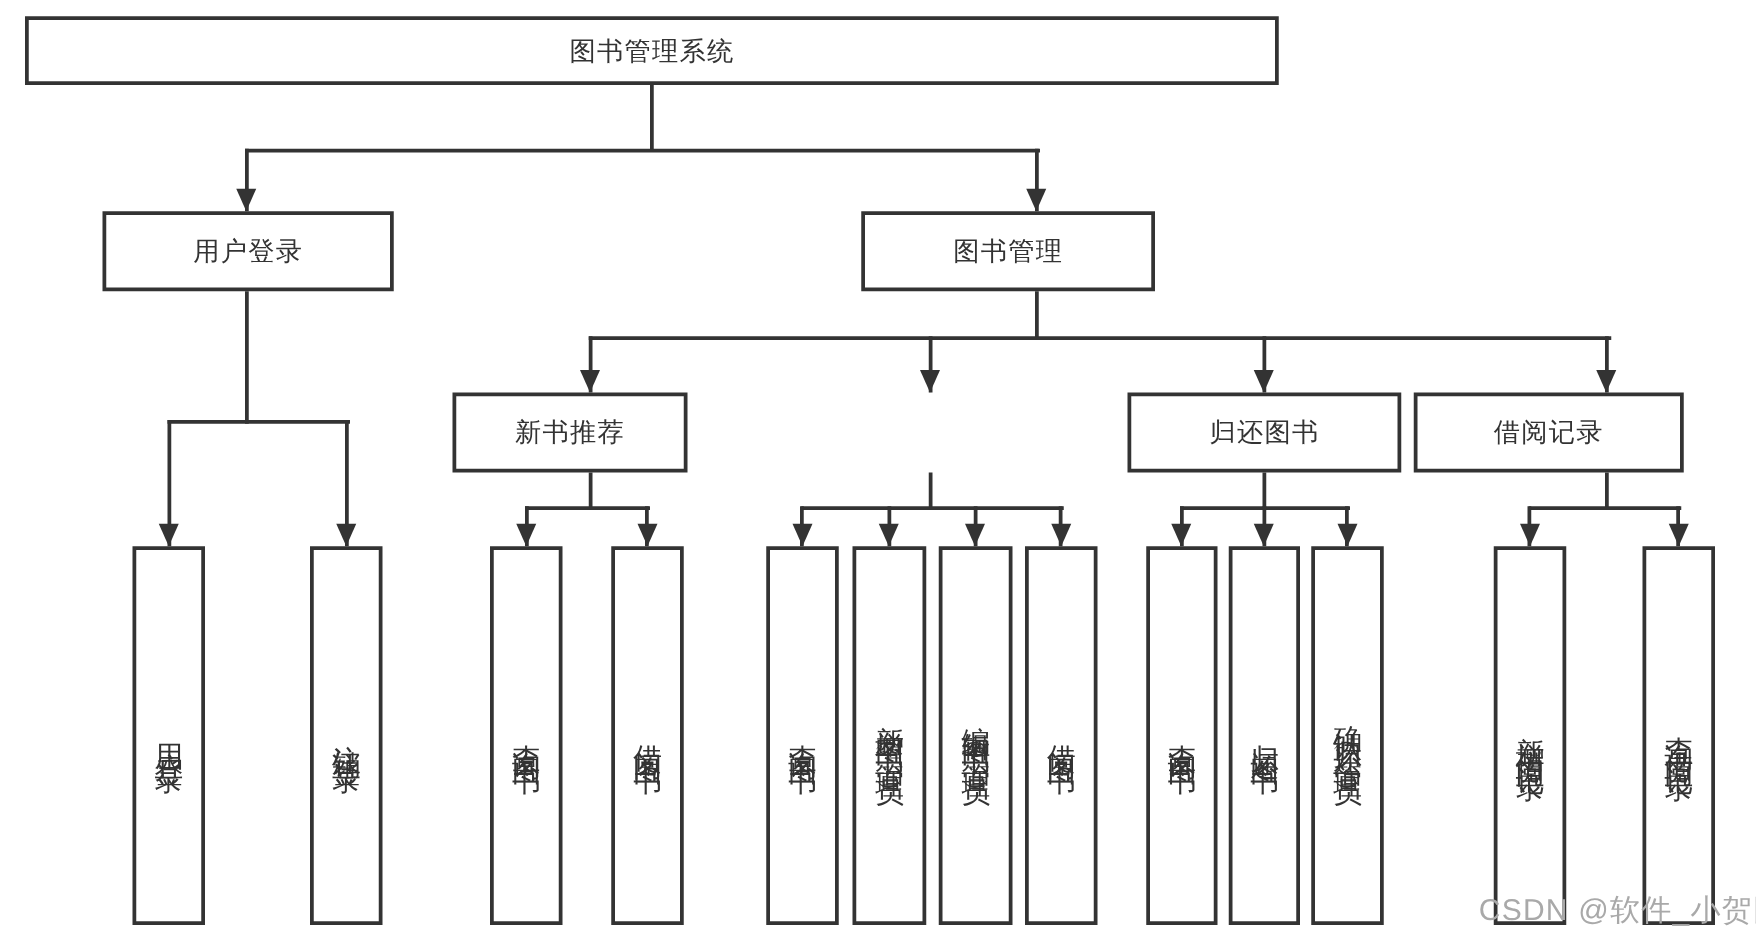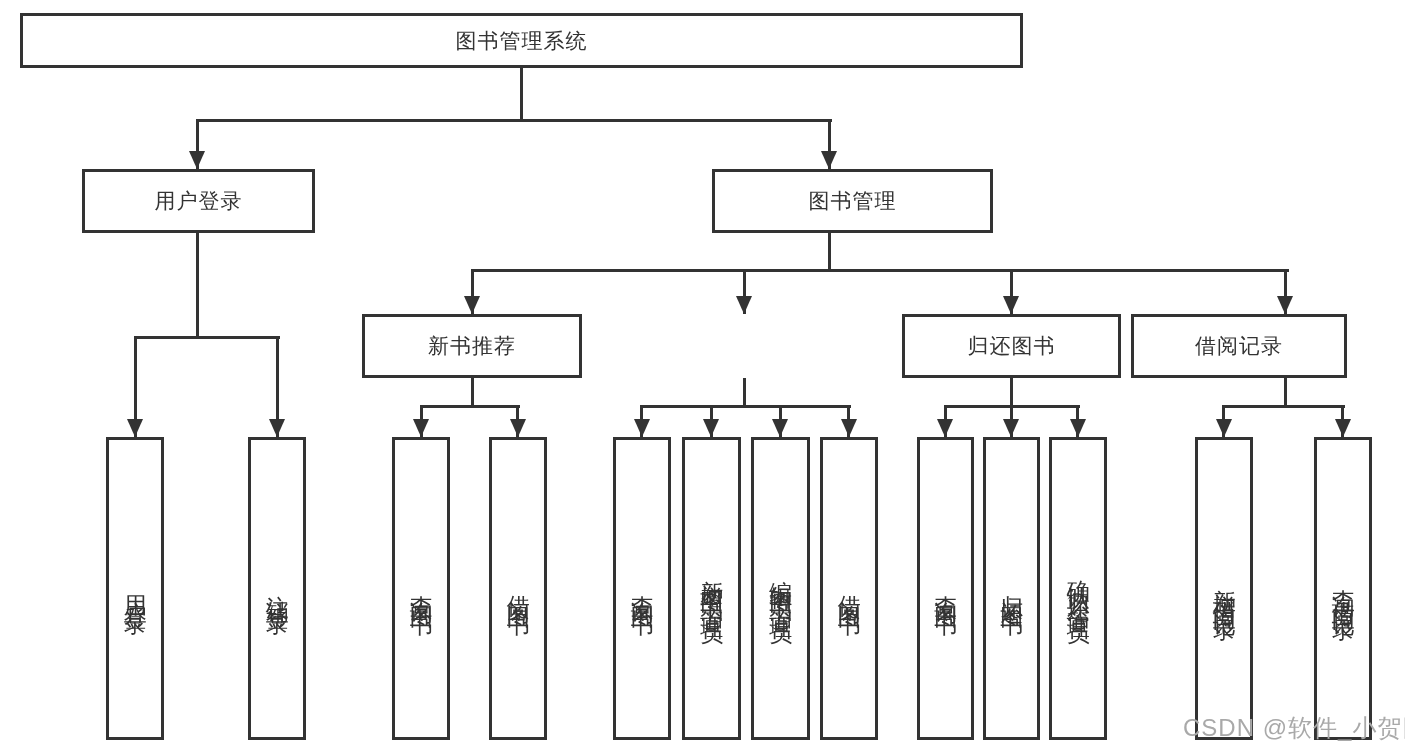--- a/index.html
+++ b/index.html
@@ -33,25 +33,25 @@
 
 <div class="canvas">
 
   <div class="box hbox" style="left:20px;top:13px;width:1003px;height:55px;">
     <span>图书管理系统</span>
   </div>
 
   <div class="box hbox" style="left:82px;top:169px;width:233px;height:64px;">
     <span>用户登录</span>
   </div>
-  <div class="box hbox" style="left:712px;top:169px;width:281px;height:64px;">
+  <div class="box hbox" style="left:689px;top:169px;width:235px;height:64px;">
     <span>图书管理</span>
   </div>
 
-  <div class="box hbox" style="left:362px;top:314px;width:220px;height:64px;">
+  <div class="box hbox" style="left:362px;top:314px;width:188px;height:64px;">
     <span>新书推荐</span>
   </div>
   <div class="box hbox" style="left:902px;top:314px;width:219px;height:64px;">
     <span>归还图书</span>
   </div>
   <div class="box hbox" style="left:1131px;top:314px;width:216px;height:64px;">
     <span>借阅记录</span>
   </div>
 
   <div class="box tbox" style="left:106px;">

